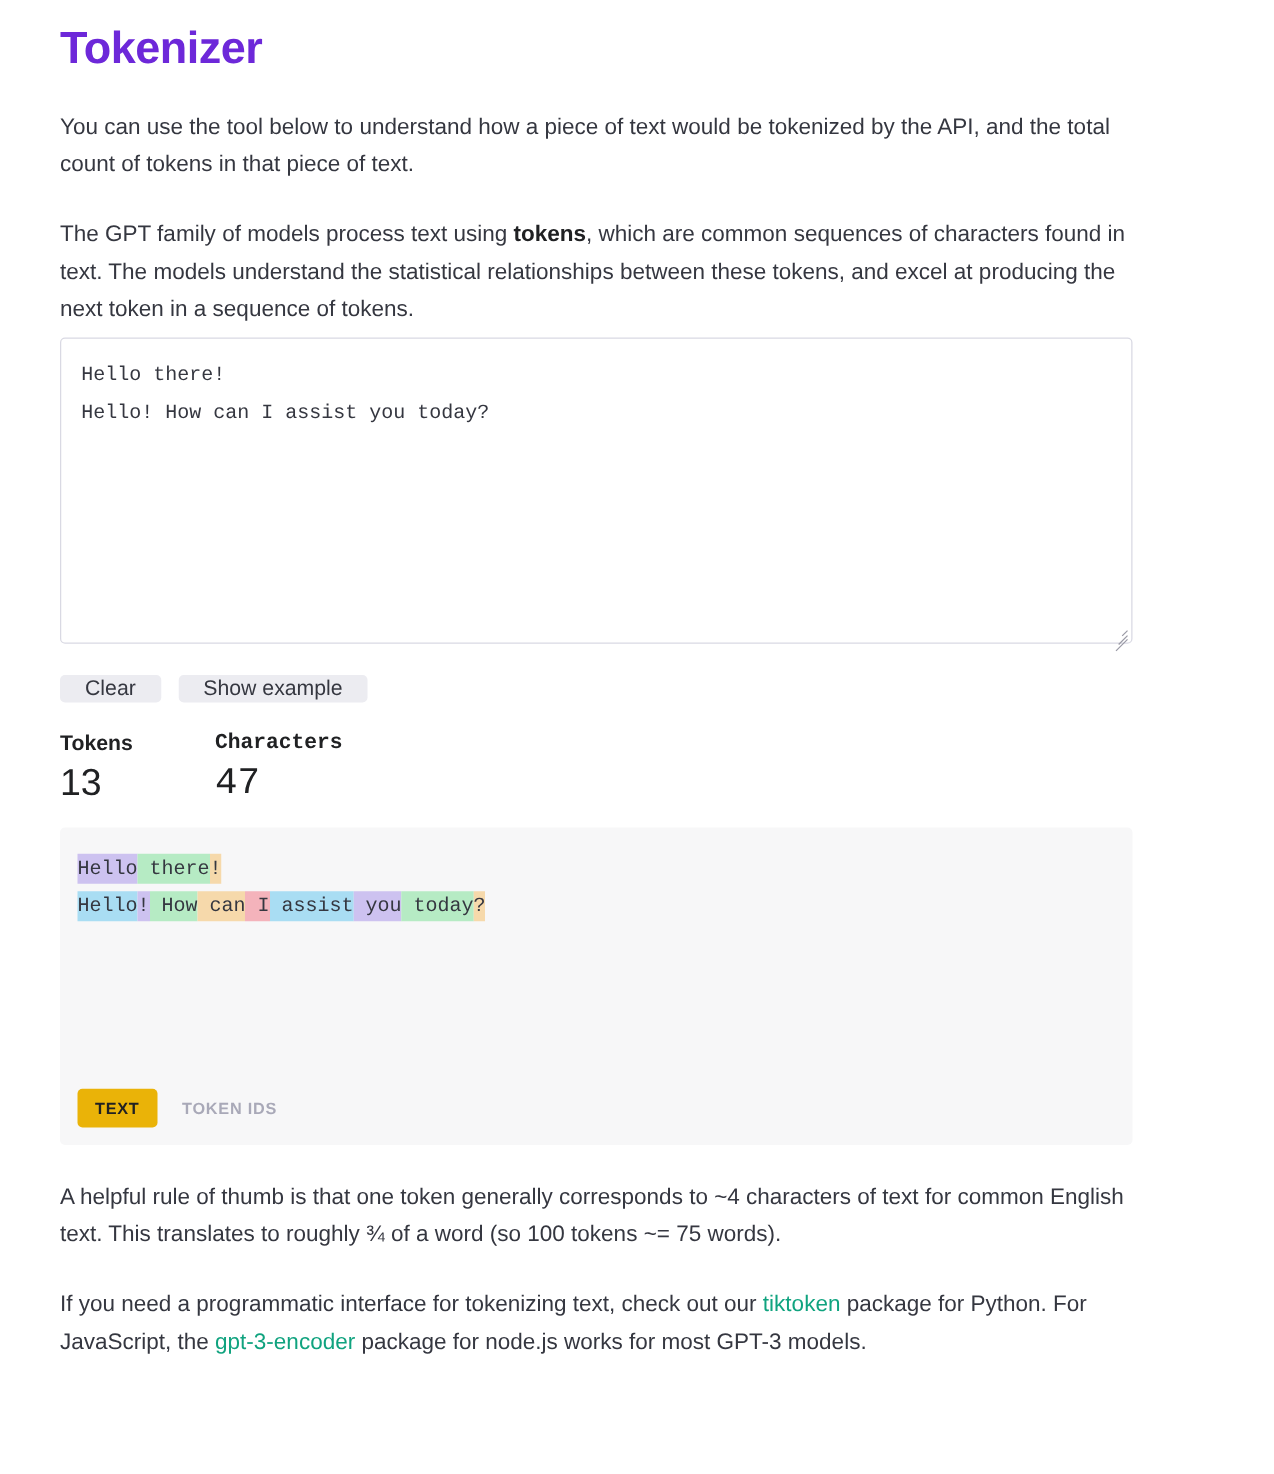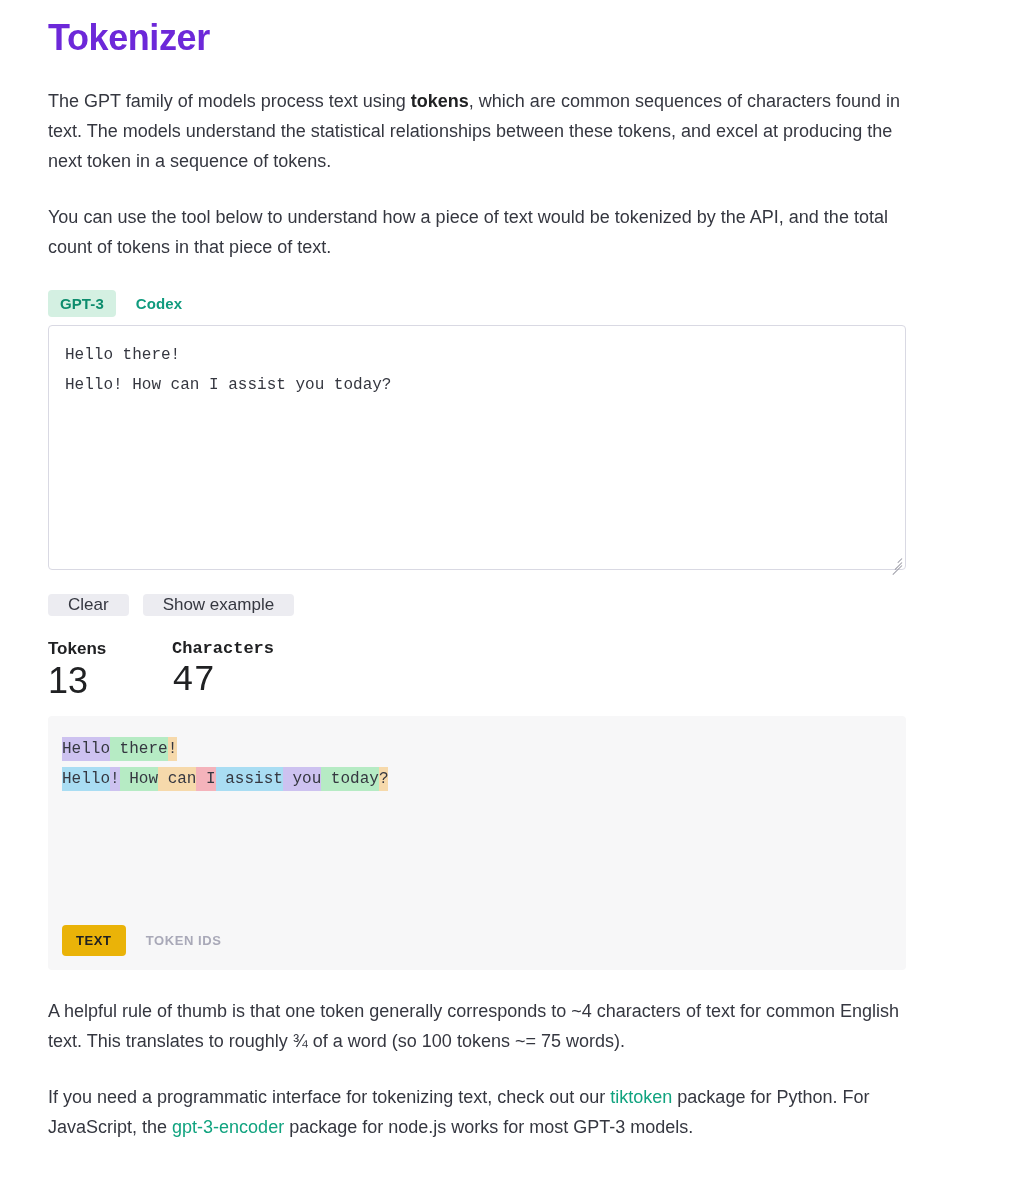--- a/index.html
+++ b/index.html
@@ -134,21 +134,21 @@
   .stat { margin-right: 0; }
   .stat.tokens  { width: 124px; }
   .stat.chars   { width: 124px; font-family: Liberation Mono, monospace; }
   .stat-label {
     font-size: 17px;
     font-weight: 700;
     color: #202123;
     line-height: 22px;
   }
   .stat-value {
-    font-size: 36px;
+    font-size: 30px;
     font-weight: 400;
     color: #202123;
     line-height: 38px;
     margin-top: 2px;
   }
 
   
   .result-panel {
     margin-top: 16px;
     width: 858px;
@@ -194,30 +194,26 @@
     color: #202123;
   }
 </style>
 </head>
 <body>
 
 <div class="page">
 
   <h1 class="page-title">Tokenizer</h1>
 
+  <p class="body-text">You can use the tool below to understand how a piece of text would be tokenized by the API, and the total count of tokens in that piece of text.</p>
+
   <p class="body-text">
     <span>The GPT family of models process text using </span><b>tokens</b><span>, which are common sequences of characters found in text. The models understand the statistical relationships between these tokens, and excel at producing the next token in a sequence of tokens.</span>
   </p>
 
-  <p class="body-text">You can use the tool below to understand how a piece of text would be tokenized by the API, and the total count of tokens in that piece of text.</p>
-
-  <div class="model-tabs">
-    <button class="model-tab active">GPT-3</button>
-    <button class="model-tab">Codex</button>
-  </div>
 
   <div class="ta-wrap">
     <textarea class="token-input" spellcheck="false" placeholder="Enter some text" style="">Hello there!
 Hello! How can I assist you today?</textarea>
     <span class="resize-grip">
         <i></i>
         <i></i>
         <i></i>
       </span>
   </div>

